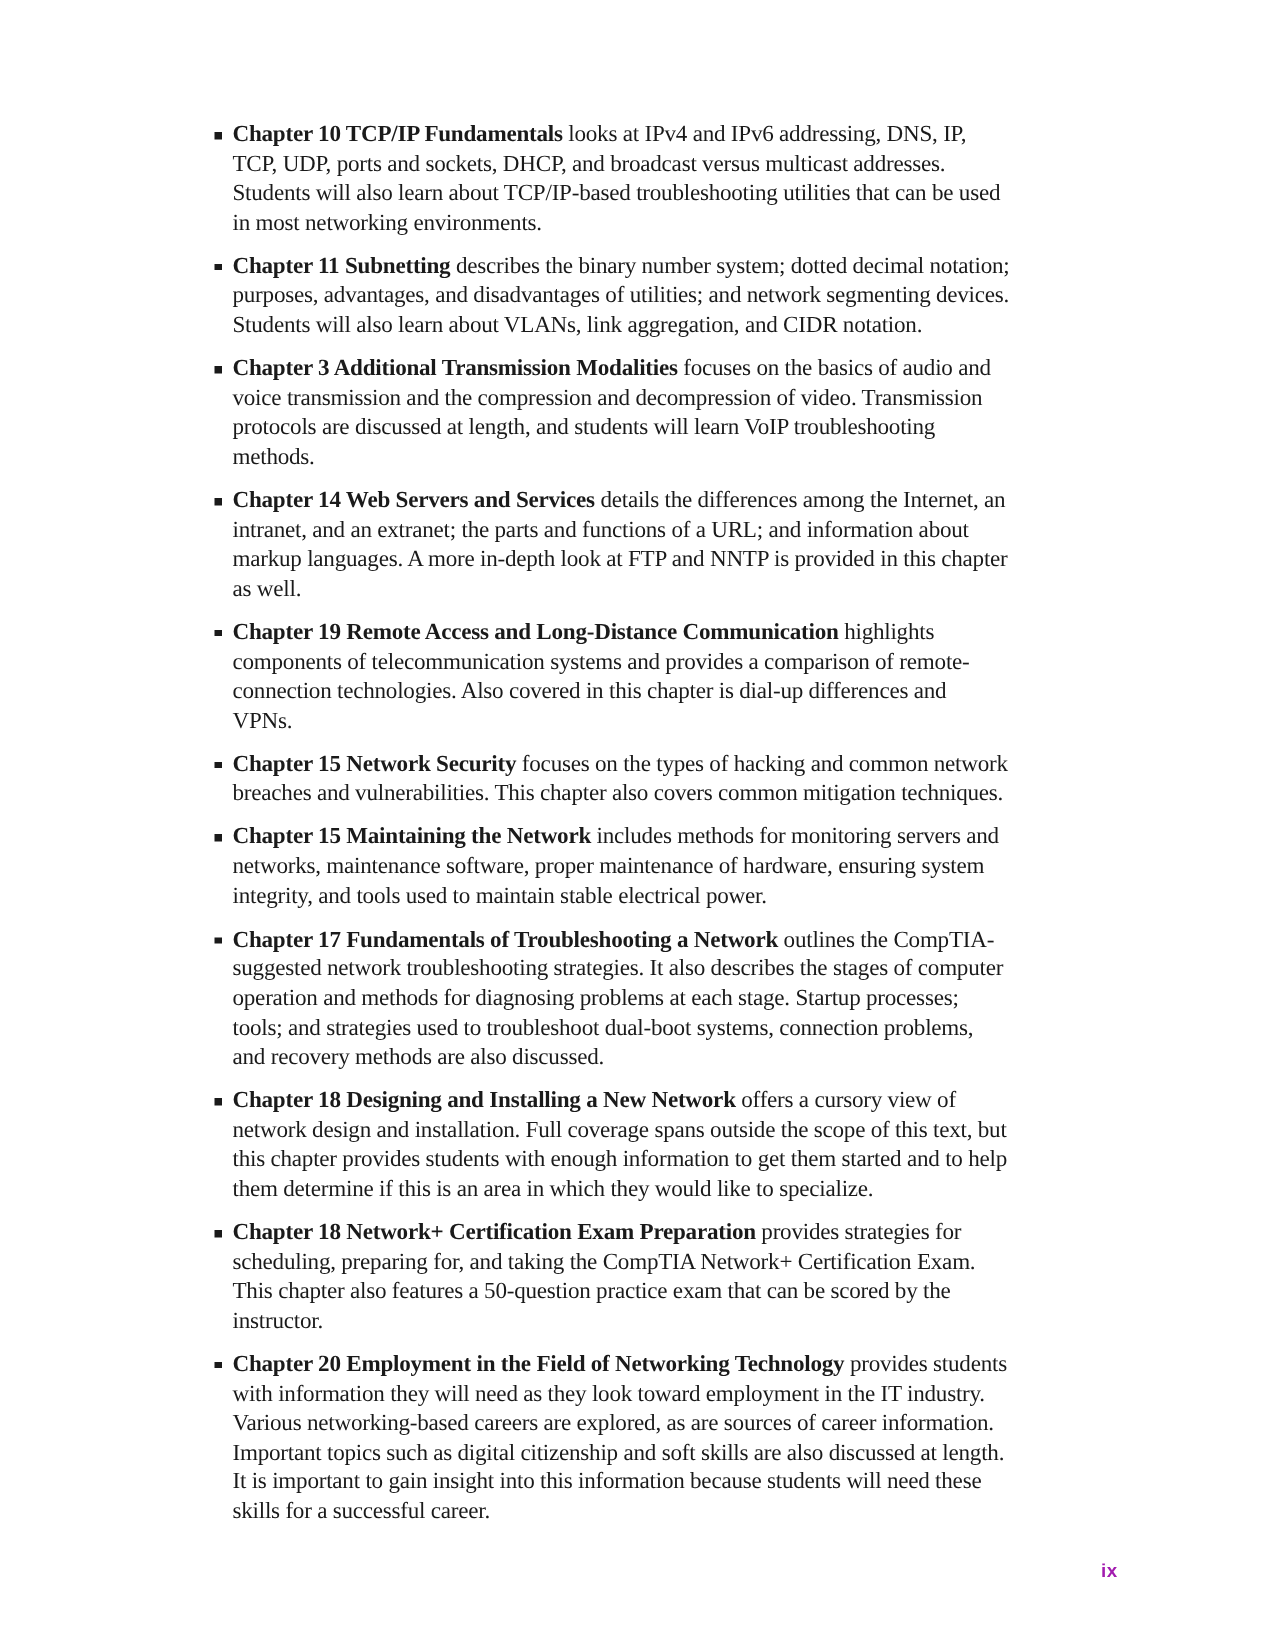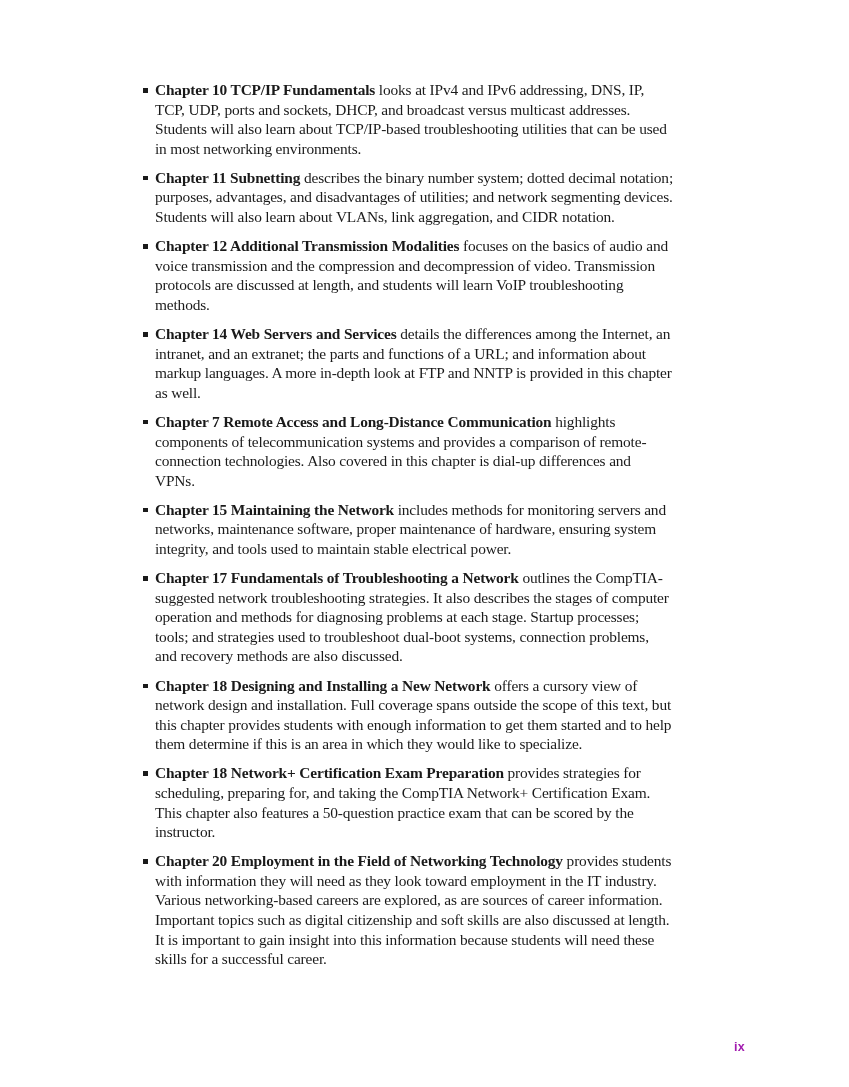--- a/index.html
+++ b/index.html
@@ -80,31 +80,34 @@
 
       <li class="chapter-item">
         <span class="bullet"></span><span class="chapter-title">Chapter 10 TCP/IP Fundamentals</span><span class="chapter-body"> looks at IPv4 and IPv6 addressing, DNS, IP, TCP, UDP, ports and sockets, DHCP, and broadcast versus multicast addresses. Students will also learn about TCP/IP-based troubleshooting utilities that can be used in most networking environments.</span>
       </li>
 
       <li class="chapter-item">
         <span class="bullet"></span><span class="chapter-title">Chapter 11 Subnetting</span><span class="chapter-body"> describes the binary number system; dotted decimal notation; purposes, advantages, and disadvantages of utilities; and network segmenting devices. Students will also learn about VLANs, link aggregation, and CIDR notation.</span>
       </li>
 
       <li class="chapter-item">
-        <span class="bullet"></span><span class="chapter-title">Chapter 12 Additional Transmission Modalities</span><span class="chapter-body"> focuses on the basics of audio and voice transmission and the compression and decompression of video. Transmission protocols are discussed at length, and students will learn VoIP troubleshooting methods.</span>
+        <span class="bullet"></span><span class="chapter-title">Chapter 3 Additional Transmission Modalities</span><span class="chapter-body"> focuses on the basics of audio and voice transmission and the compression and decompression of video. Transmission protocols are discussed at length, and students will learn VoIP troubleshooting methods.</span>
       </li>
 
       <li class="chapter-item">
         <span class="bullet"></span><span class="chapter-title">Chapter 14 Web Servers and Services</span><span class="chapter-body"> details the differences among the Internet, an intranet, and an extranet; the parts and functions of a URL; and information about markup languages. A more in-depth look at FTP and NNTP is provided in this chapter as well.</span>
       </li>
 
       <li class="chapter-item">
-        <span class="bullet"></span><span class="chapter-title">Chapter 7 Remote Access and Long-Distance Communication</span><span class="chapter-body"> highlights components of telecommunication systems and provides a comparison of remote-connection technologies. Also covered in this chapter is dial-up differences and VPNs.</span>
+        <span class="bullet"></span><span class="chapter-title">Chapter 19 Remote Access and Long-Distance Communication</span><span class="chapter-body"> highlights components of telecommunication systems and provides a comparison of remote-connection technologies. Also covered in this chapter is dial-up differences and VPNs.</span>
       </li>
 
+      <li class="chapter-item">
+        <span class="bullet"></span><span class="chapter-title">Chapter 15 Network Security</span><span class="chapter-body"> focuses on the types of hacking and common network breaches and vulnerabilities. This chapter also covers common mitigation techniques.</span>
+      </li>
 
       <li class="chapter-item">
         <span class="bullet"></span><span class="chapter-title">Chapter 15 Maintaining the Network</span><span class="chapter-body"> includes methods for monitoring servers and networks, maintenance software, proper maintenance of hardware, ensuring system integrity, and tools used to maintain stable electrical power.</span>
       </li>
 
       <li class="chapter-item">
         <span class="bullet"></span><span class="chapter-title">Chapter 17 Fundamentals of Troubleshooting a Network</span><span class="chapter-body"> outlines the CompTIA-suggested network troubleshooting strategies. It also describes the stages of computer operation and methods for diagnosing problems at each stage. Startup processes; tools; and strategies used to troubleshoot dual-boot systems, connection problems, and recovery methods are also discussed.</span>
       </li>
 
       <li class="chapter-item">

